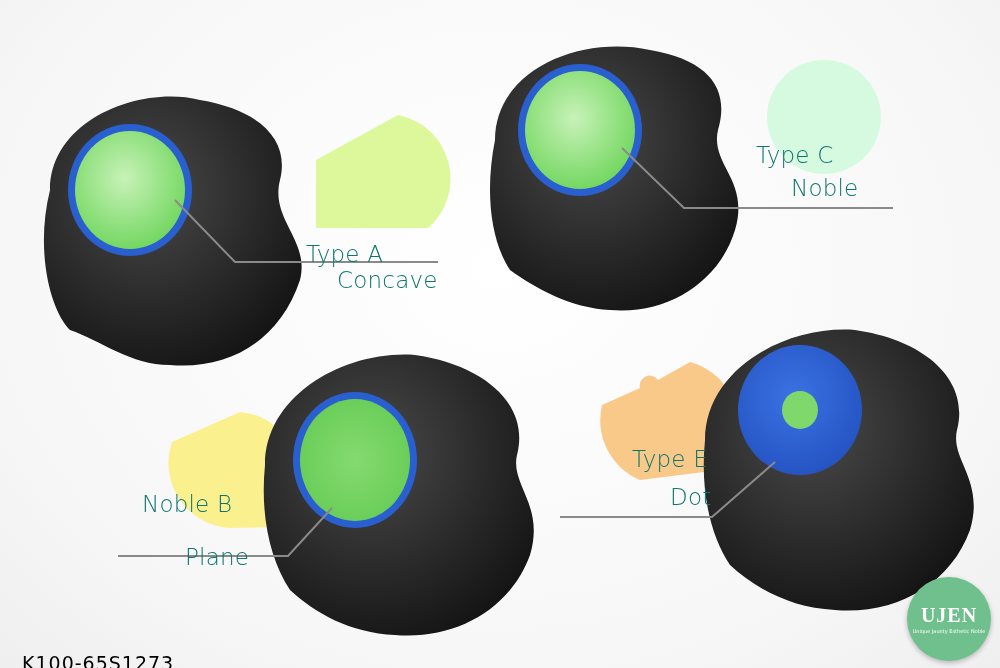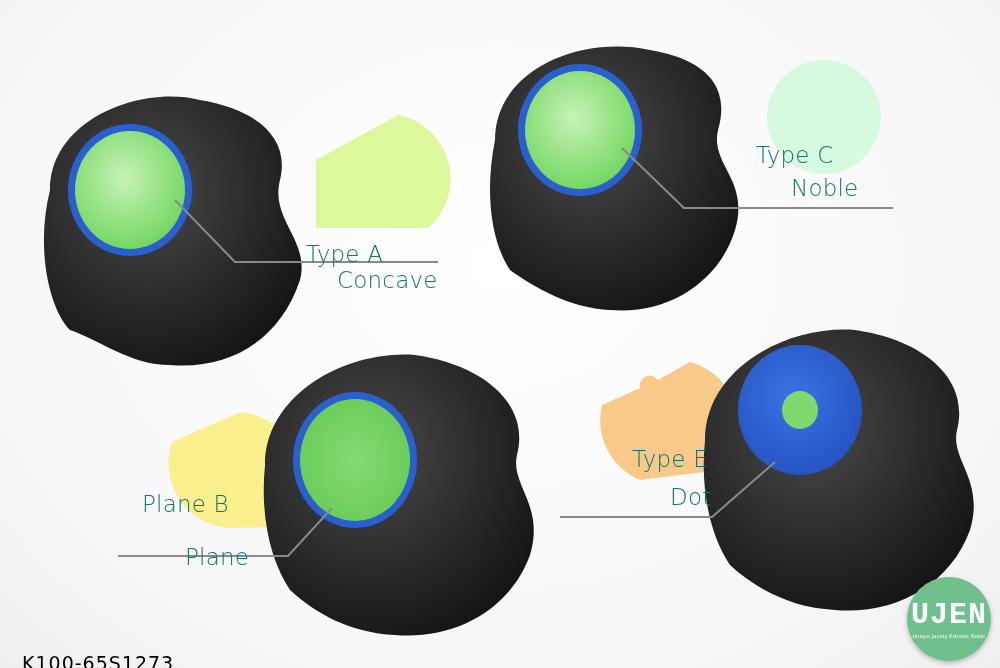--- a/index.html
+++ b/index.html
@@ -20,21 +20,21 @@
     font-size: 19px; color: #000000; letter-spacing: 1px;
     font-family: "DejaVu Sans", sans-serif;
   }
   .logo {
     position: absolute; left: 907px; top: 577px; width: 84px; height: 84px;
     border-radius: 50%; background: #6fc08c;
     box-shadow: 0 2px 5px rgba(0,0,0,0.25);
     display: flex; flex-direction: column; align-items: center; justify-content: center;
     color: #fff;
   }
-  .logo-title { font-size: 30px; font-weight: bold; letter-spacing: 1px; line-height: 1; font-family: Liberation Mono, monospace; }
+  .logo-title { font-size: 20px; font-weight: bold; letter-spacing: 1px; line-height: 1; font-family: Liberation Serif, serif; }
   .logo-sub { font-size: 5px; margin-top: 3px; font-family: "DejaVu Sans", sans-serif; }
 </style>
 </head>
 <body>
 
 <svg class="abs" style="left:0;top:0;" width="1000" height="668">
 
   <path d="M316,160 L398,115 A65,65 0 0 1 428,228 L316,228 Z" fill="#dcf89a"></path>
 
   <circle cx="824" cy="117" r="57" fill="#d6fae0"></circle>
@@ -93,21 +93,21 @@
   <polyline points="332,508 288,556 118,556" fill="none" stroke="#8a8a8a" stroke-width="2"></polyline>
   <polyline points="775,462 712,517 560,517" fill="none" stroke="#8a8a8a" stroke-width="2"></polyline>
 </svg>
 
 <div class="label" style="left:306px;top:196px;margin-top:47px;">Type A</div>
 <div class="label" style="left:337px;top:230px;margin-top:39px;">Concave</div>
 
 <div class="label" style="left:756px;top:144px;">Type C</div>
 <div class="label" style="left:791px;top:177px;">Noble</div>
 
-<div class="label" style="left:142px;top:493px;">Plane B</div>
+<div class="label" style="left:142px;top:493px;">Noble B</div>
 <div class="label" style="left:185px;top:546px;">Plane</div>
 
 <div class="label" style="left:600px;top:448px;margin-left:32px;">Type E</div>
 <div class="label" style="left:670px;top:486px;">Dot</div>
 
 <div class="model-code">K100-65S1273</div>
 
 <div class="logo">
   <div class="logo-title">UJEN</div>
   <div class="logo-sub">Unique Jaunty Esthetic Noble</div>

